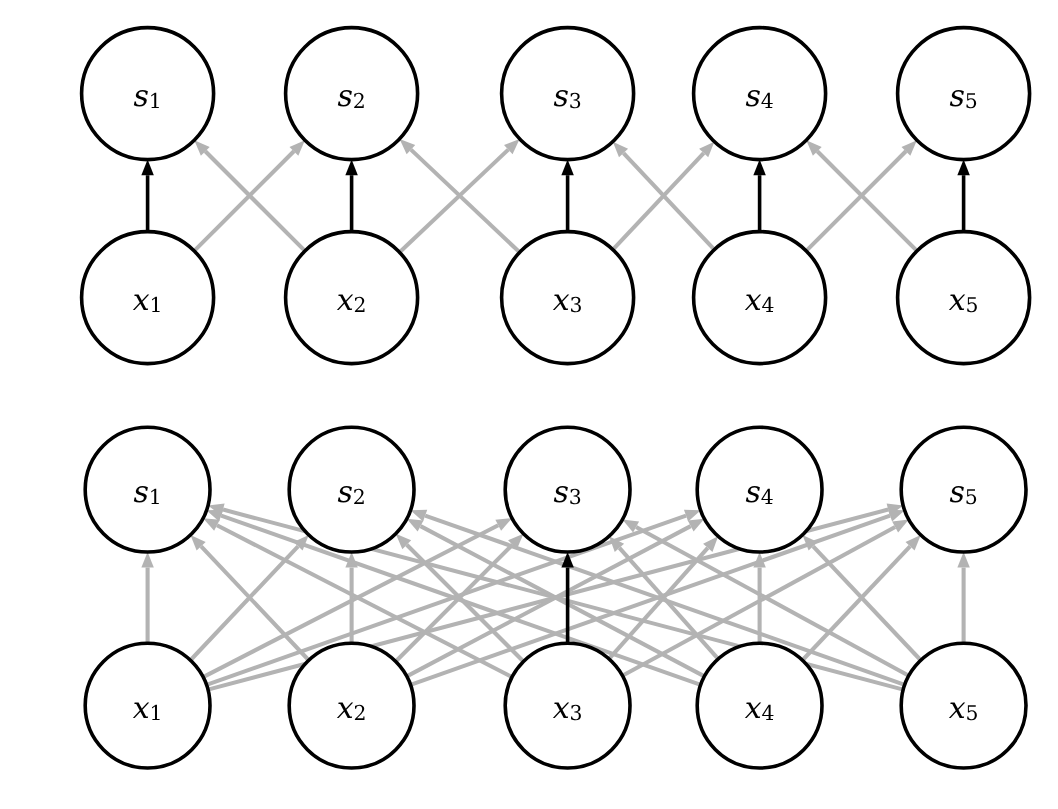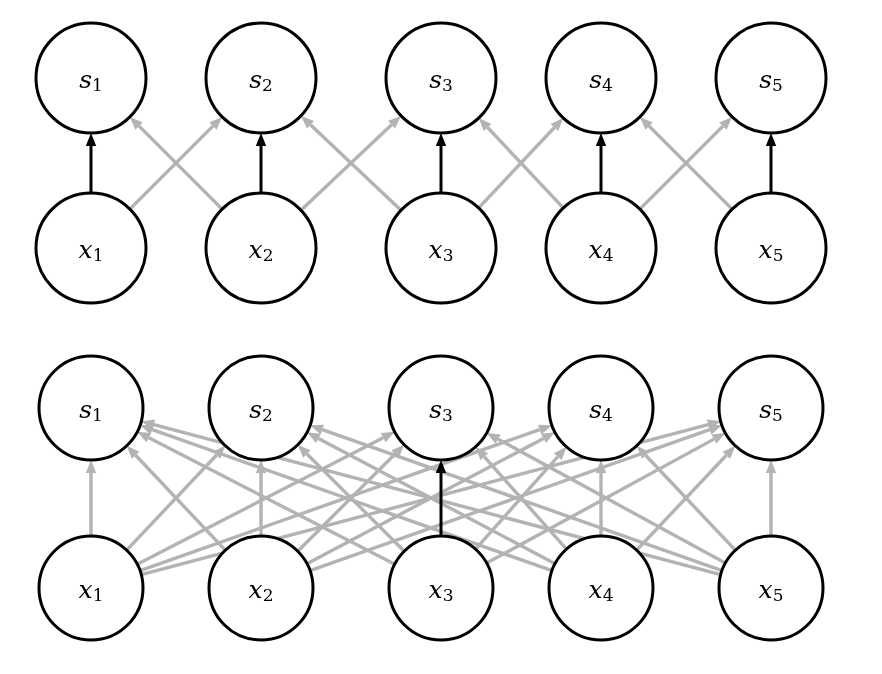--- a/index.html
+++ b/index.html
@@ -11,20 +11,21 @@
     width: 882px;
     height: 674px;
     font-family: "DejaVu Serif", "Liberation Serif", serif;
     overflow: hidden;
   }
   #canvas-root {
     position: relative;
     width: 772px;
     height: 674px;
     background: #ffffff;
+    padding-left: 32px;
   }
   svg.graph-svg {
     display: block;
     width: 882px;
     height: 674px;
   }
   .node-circle {
     fill: #ffffff;
     stroke: #000000;
     stroke-width: 3;

